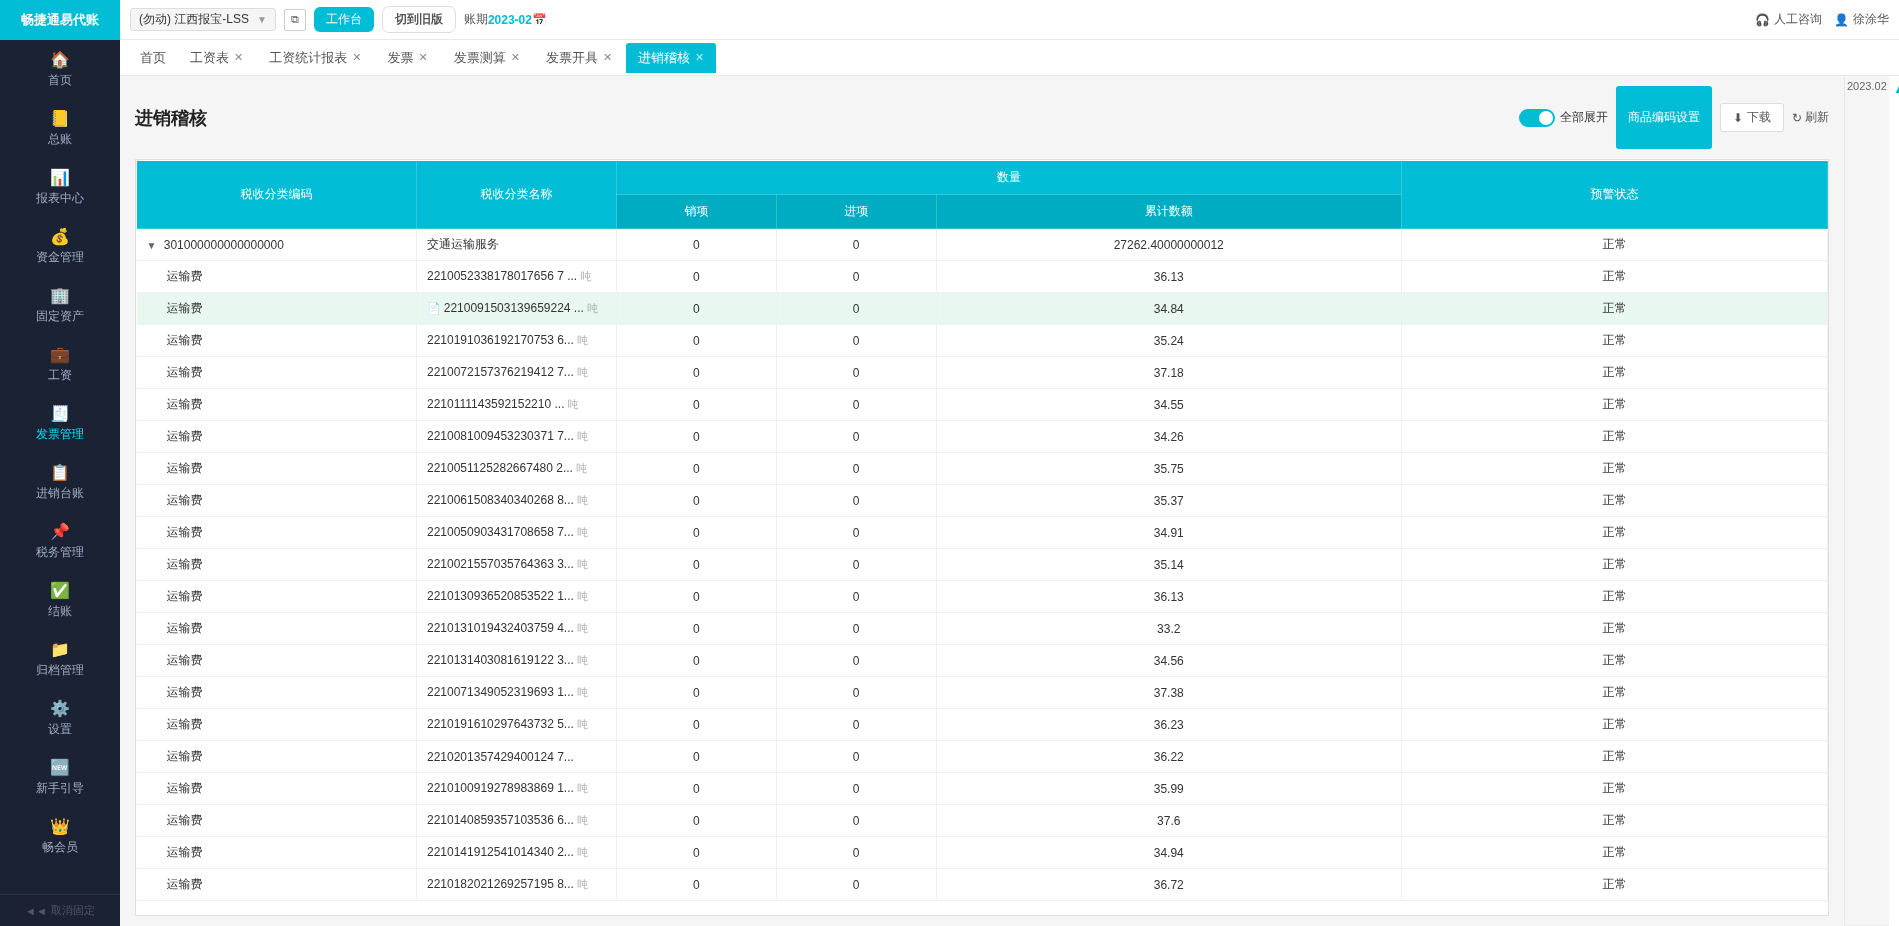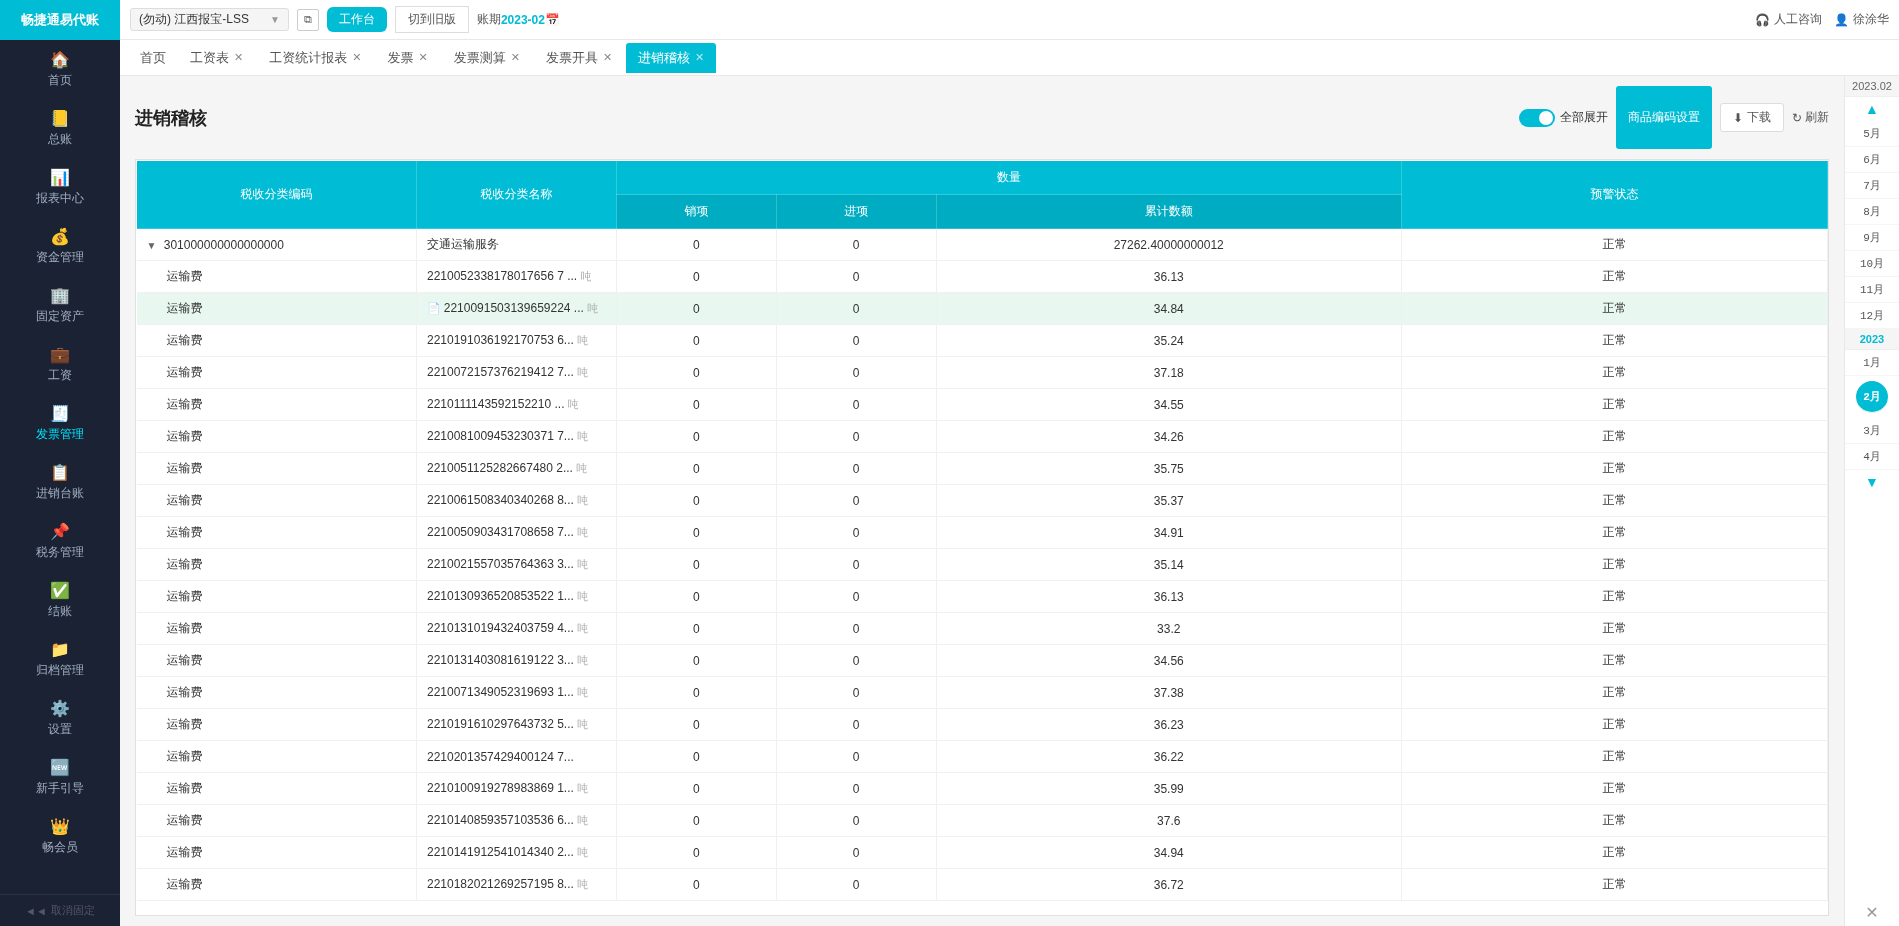--- a/index.html
+++ b/index.html
@@ -67,21 +67,21 @@
       height: 40px;
       display: flex;
       align-items: center;
       padding: 0 10px;
       border-bottom: 1px solid #e8e8e8;
       gap: 8px;
     }
     .topbar-company {
       display: flex;
       align-items: center;
-      gap: 21px;
+      gap: 8px;
       font-size: 12px;
       color: #333;
       background: #f5f5f5;
       border: 1px solid #ddd;
       border-radius: 3px;
       padding: 2px 8px;
       cursor: pointer;
       min-width: 130px;
     }
     .topbar-company .arrow { color: #999; font-size: 10px; }
@@ -91,27 +91,28 @@
       border: none;
       border-radius: 6px;
       padding: 4px 12px;
       cursor: pointer;
       font-size: 12px;
     }
     .topbar-btn-outline {
       background: white;
       color: #555;
       border: 1px solid #ddd;
-      border-radius: 0;
+      border-radius: 7px;
       padding: 4px 12px;
       cursor: pointer;
       font-size: 12px;
       display: flex;
       align-items: center;
       gap: 4px;
+      font-weight: bold;
     }
     .topbar-period {
       font-size: 12px;
       color: #555;
       display: flex;
       align-items: center;
     }
     .topbar-right {
       margin-left: auto;
       display: flex;
@@ -300,21 +301,21 @@
     }
     .expand-icon { color: #666; margin-right: 4px; font-size: 10px; }
     .file-icon { color: #aaa; font-size: 11px; margin-right: 3px; }
 
     
     .right-panel {
       width: 55px;
       background: #fff;
       border-left: 1px solid #e8e8e8;
       display: flex;
-      flex-direction: column;
+      flex-direction: row;
       font-size: 11px;
       overflow: hidden;
     }
     .right-panel-year {
       background: #f5f5f5;
       text-align: center;
       padding: 4px 2px;
       color: #666;
       font-size: 11px;
       border-bottom: 1px solid #eee;

